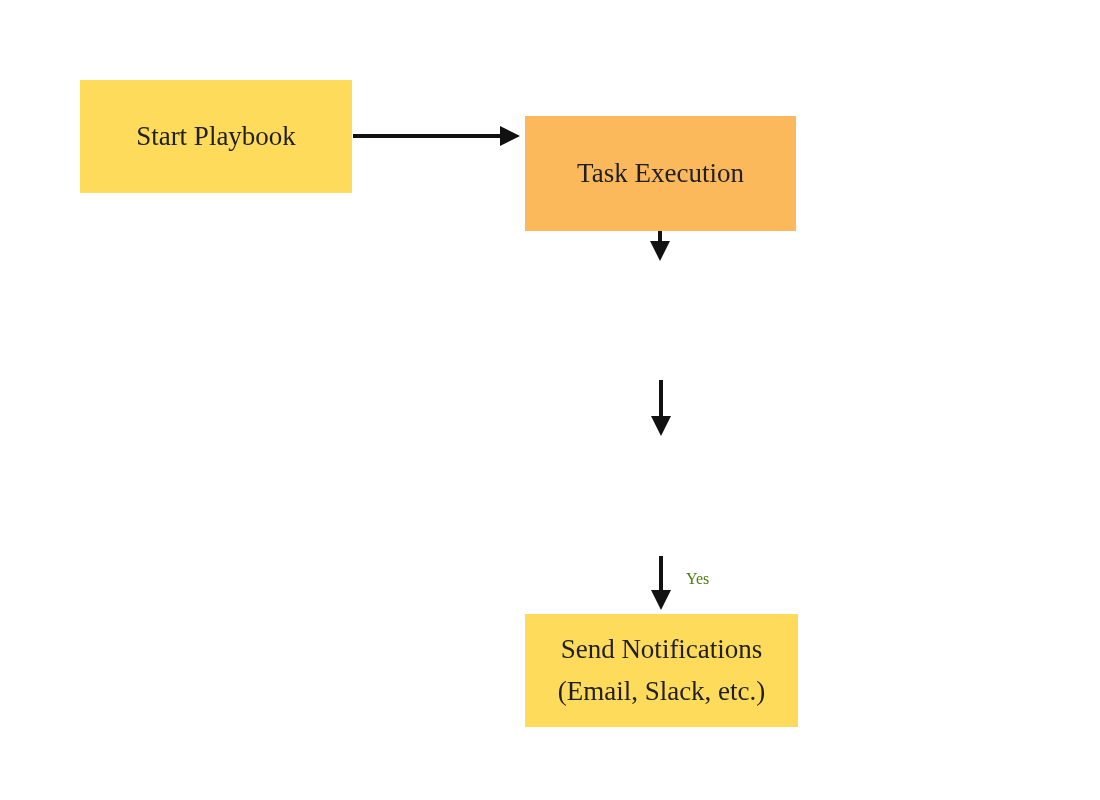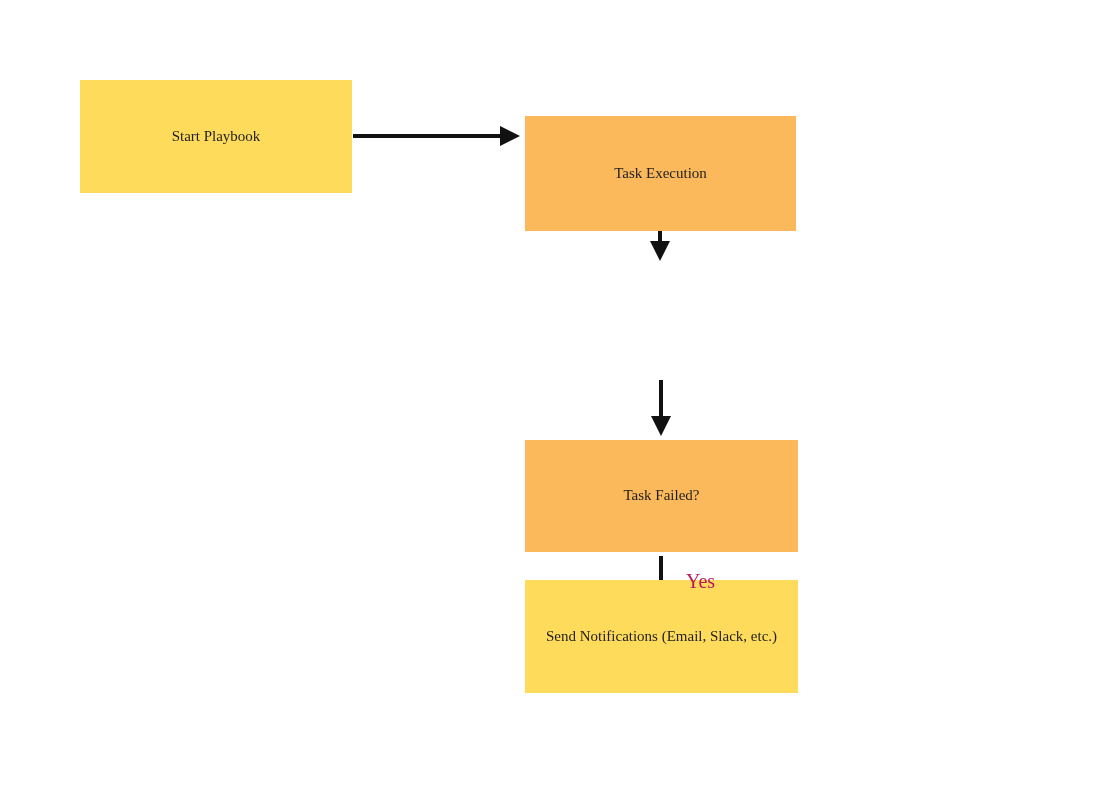--- a/index.html
+++ b/index.html
@@ -14,45 +14,45 @@
     background: #ffffff;
     font-family: "Liberation Serif", "DejaVu Serif", serif;
     overflow: hidden;
   }
   .node {
     position: absolute;
     display: flex;
     align-items: center;
     justify-content: center;
     text-align: center;
-    font-size: 15px;
+    font-size: 27px;
     line-height: 1.55;
     color: #1f1f1f;
     padding: 0 10px;
     box-sizing: border-box;
   }
   .node-start                   { left: 80px;  top: 80px;  width: 272px; height: 113px; }
   .node-task-execution          { left: 525px; top: 78px;  width: 271px; height: 115px; }
   .node-callback-plugin-triggers{ left: 523px; top: 265px; width: 274px; height: 113px; }
   .node-task-failed             { left: 525px; top: 440px; width: 273px; height: 112px; }
-  .node-send-notifications      { left: 525px; top: 580px; width: 273px; height: 113px; }
+  .node-send-notifications      { left: 525px; top: 614px; width: 273px; height: 113px; }
   .arrows {
     position: absolute;
     left: 0; top: 0;
     width: 1100px; height: 800px;
     pointer-events: none;
   }
   .arrows line { stroke: #111111; stroke-width: 4; }
   .arrows marker path { fill: #111111; }
   .edge-label {
     position: absolute;
     left: 686px;
     top: 570px;
-    font-size: 20px;
-    color: #be185d;
+    font-size: 16px;
+    color: #4d7c0f;
     text-align: right;
   }
 </style>
 </head>
 <body>
 
 <div class="canvas">
 
   <svg class="arrows" viewBox="0 0 1100 800" xmlns="http://www.w3.org/2000/svg">
     <defs>
@@ -68,23 +68,20 @@
 
   <div class="node node-start" style="background-color: rgb(255, 219, 92);">
     <span>Start Playbook</span>
   </div>
 
   <div class="node node-task-execution" style="background-color: rgb(251, 185, 92); margin-top: 38px;">
     <span>Task Execution</span>
   </div>
 
 
-  <div class="node node-task-failed" style="background-color: rgb(251, 185, 92);">
-    <span>Task Failed?</span>
-  </div>
 
   <div class="node node-send-notifications" style="background-color: rgb(255, 219, 92);">
     <span>Send Notifications (Email, Slack, etc.)</span>
   </div>
 
   <div class="edge-label">Yes</div>
 
 </div>
 
 </body></html>

